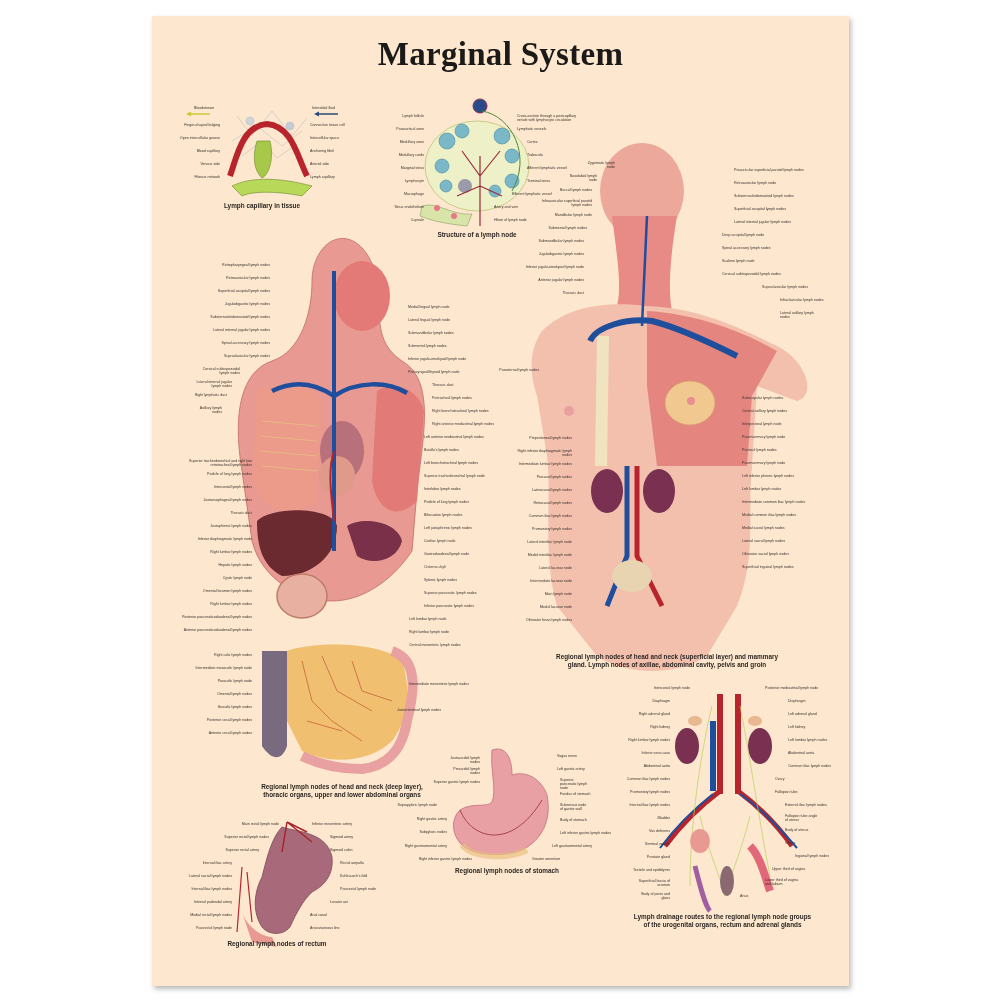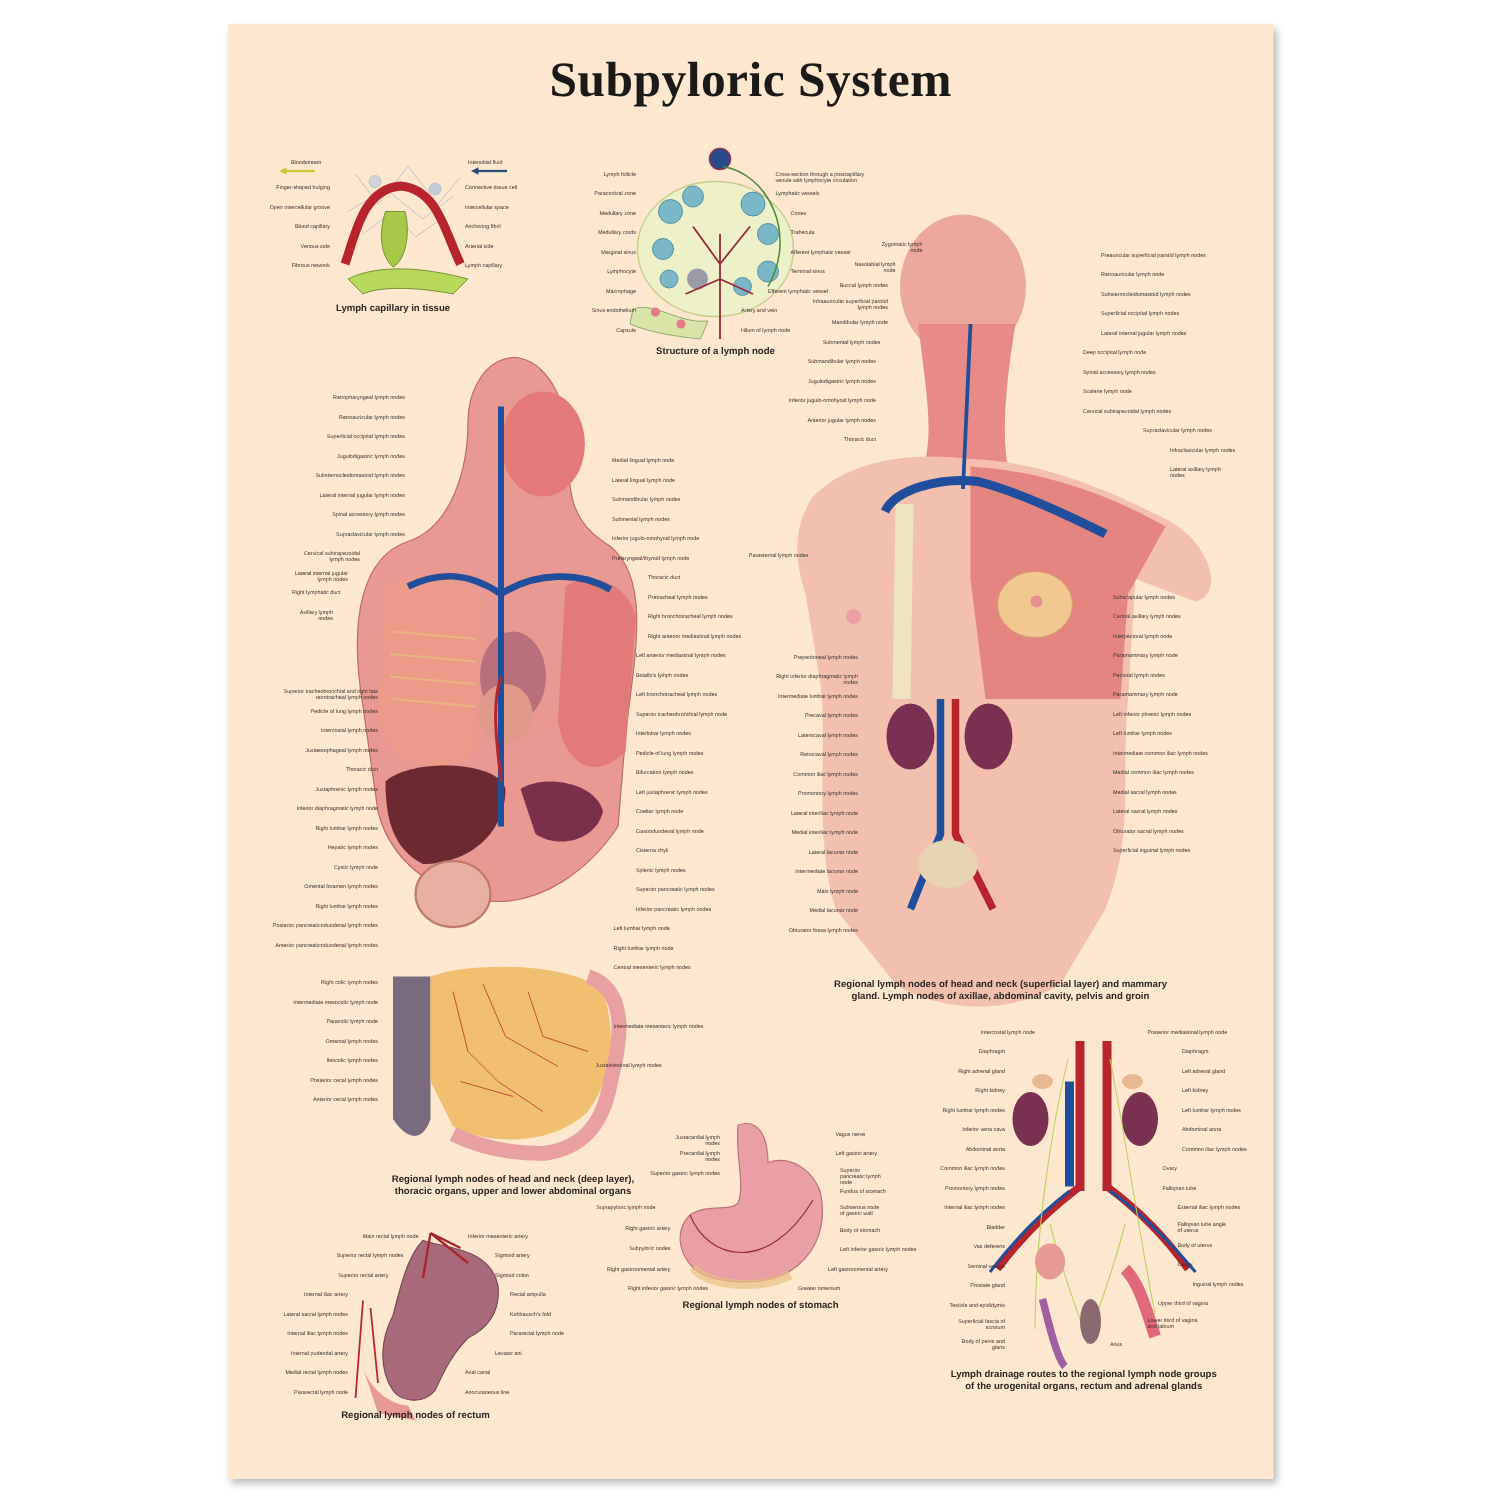--- a/index.html
+++ b/index.html
@@ -23,21 +23,21 @@
     position:absolute; font-size:3.6px; line-height:4px; color:#3a322c; white-space:nowrap;
   }
   .lbl.r { text-align:right; }
   svg { position:absolute; left:0; top:0; overflow:visible; }
 </style>
 </head>
 <body>
 
 <div class="poster">
 
-  <div class="title">Subpyloric System</div>
+  <div class="title">Marginal System</div>
 
   <div class="panel" style="left:10px;top:80px;width:200px;height:130px;">
     <svg width="200" height="130">
       <line x1="28" y1="18" x2="48" y2="18" stroke="#c8c83a" stroke-width="1.5"></line>
       <polygon points="24,18 29,15.5 29,20.5" fill="#c8c83a"></polygon>
       <line x1="156" y1="18" x2="176" y2="18" stroke="#2a4a7a" stroke-width="1.5"></line>
       <polygon points="152,18 157,15.5 157,20.5" fill="#2a4a7a"></polygon>
       <g stroke="#a8b4c4" stroke-width="0.6" fill="none" opacity="0.8">
         <path d="M75,20 L90,40 L110,15 L130,40 L145,22"></path>
         <path d="M70,45 L95,30 L120,50 L140,35"></path>

